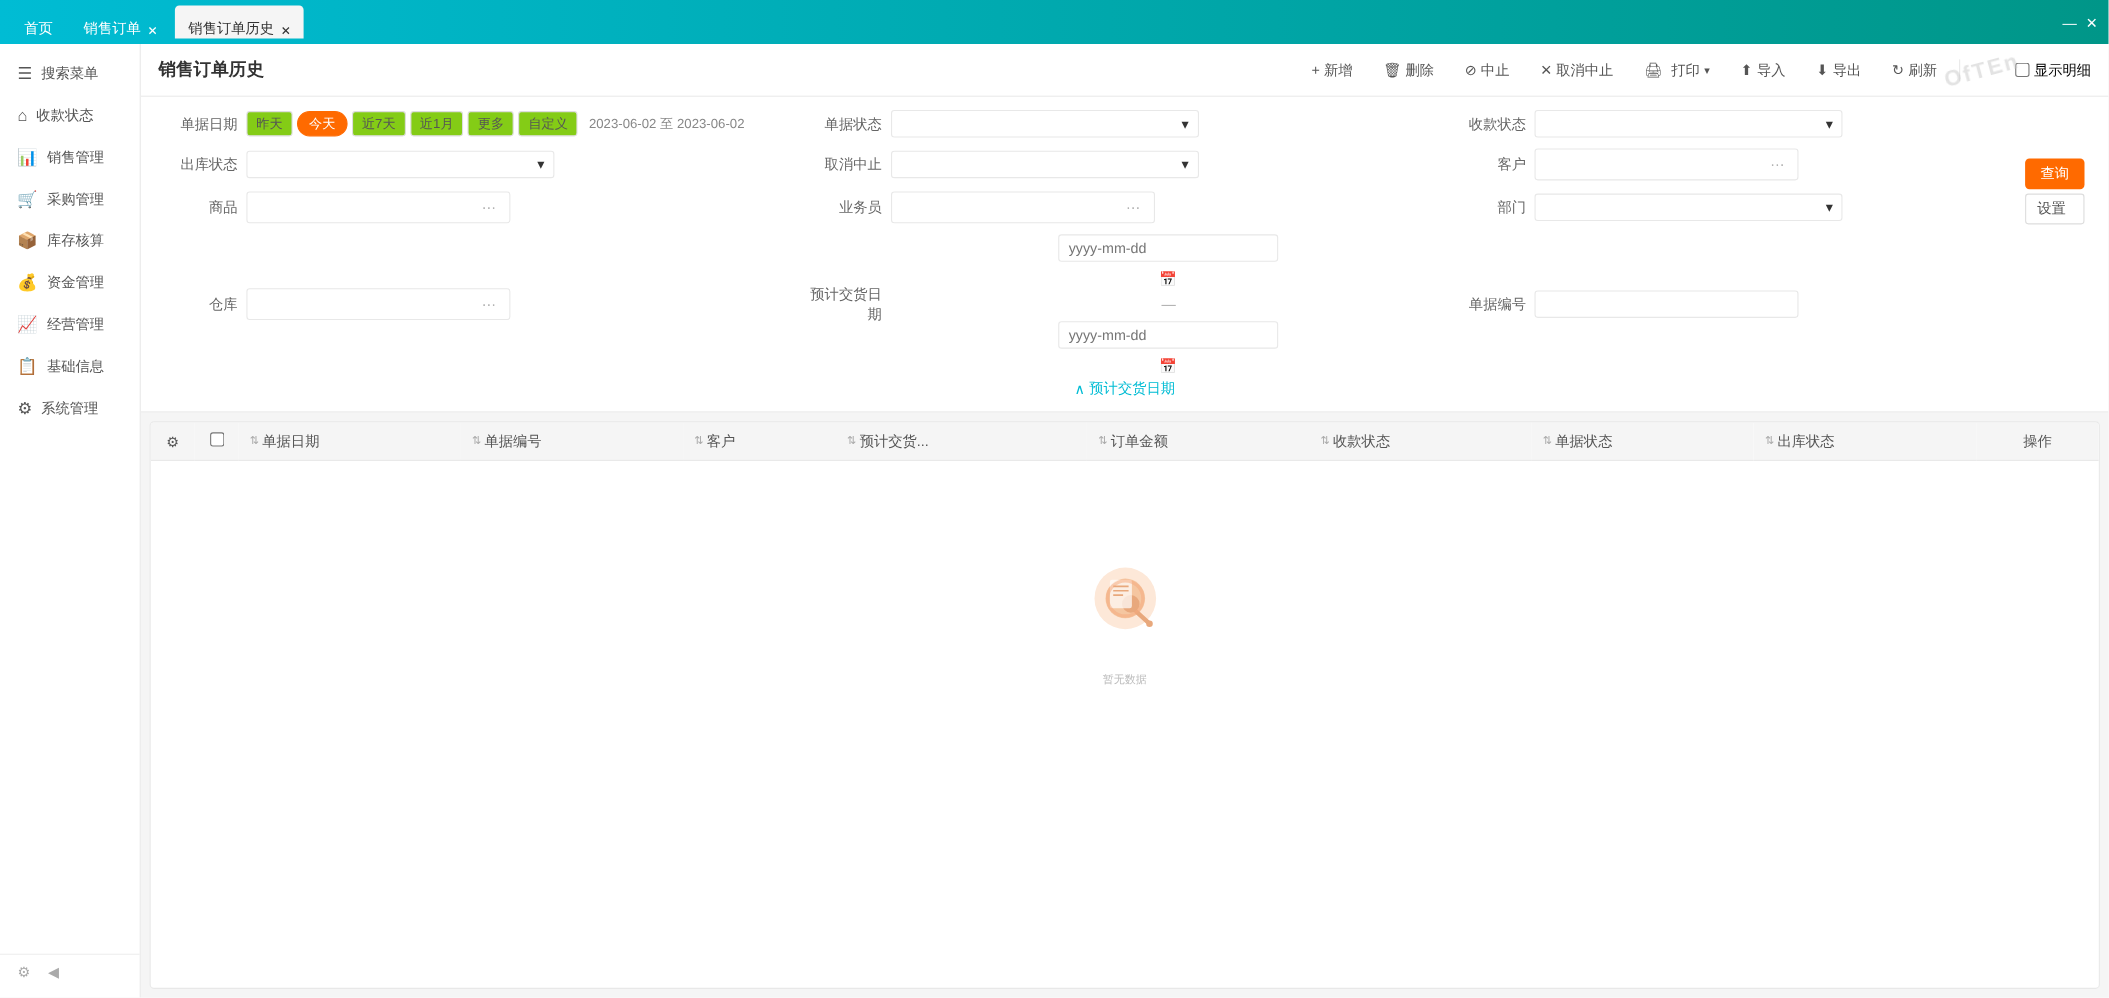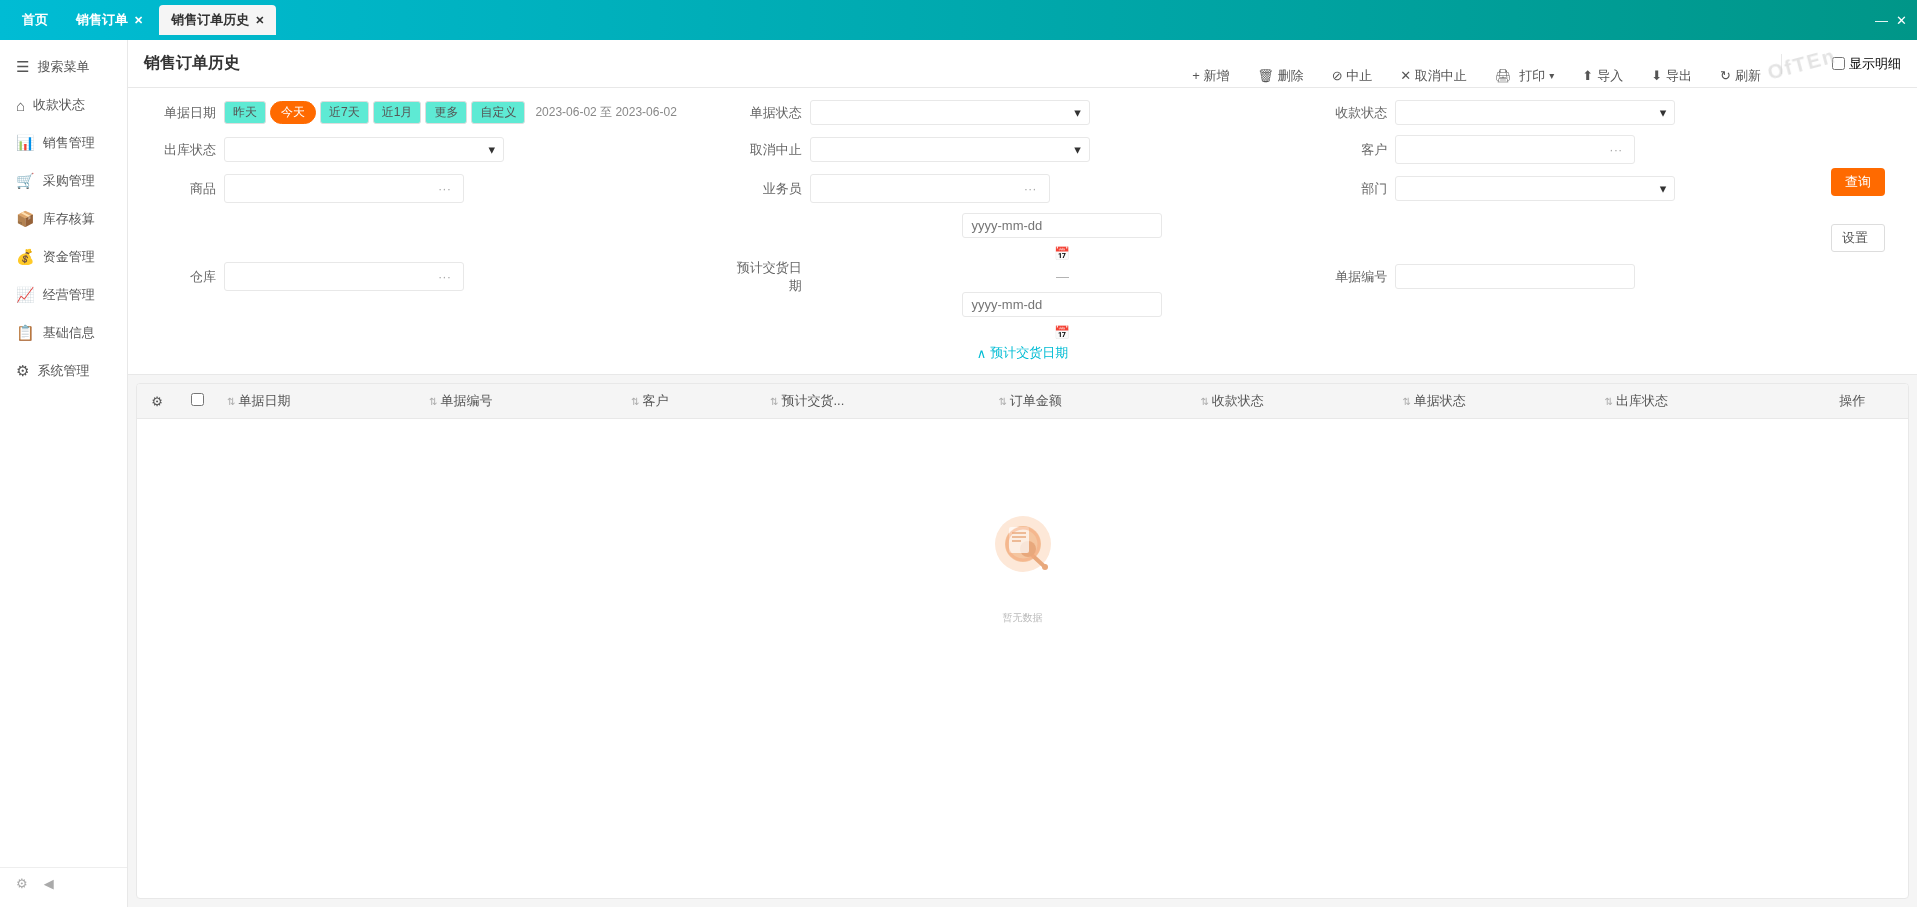--- a/index.html
+++ b/index.html
@@ -11,28 +11,27 @@
       background: linear-gradient(90deg, #00bcd4 0%, #009688 100%);
       display: flex;
       align-items: center;
       padding: 0 10px;
       gap: 4px;
     }
     .tab-item {
       height: 30px;
       padding: 0 12px;
       display: flex;
-      align-items: center;
+      align-items: flex-end;
       gap: 6px;
       cursor: pointer;
       border-radius: 4px 4px 0 0;
       color: white;
       font-size: 13px;
       background: transparent;
-      font-weight: bold;
     }
     .tab-item.active {
       background: #f5f5f5;
       color: #333;
     }
     .tab-close {
       font-size: 11px;
       color: inherit;
       cursor: pointer;
       line-height: 1;
@@ -108,21 +107,20 @@
       display: flex;
       align-items: center;
       gap: 4px;
       padding: 4px 10px;
       border: none;
       background: transparent;
       cursor: pointer;
       color: #555;
       font-size: 13px;
       border-radius: 3px;
-      margin-top: 24px;
     }
     .toolbar-btn.orange-btn {
       background: #ff6a00;
       color: white;
       padding: 5px 14px;
       border-radius: 4px;
     }
     .toolbar-btn.outline-btn {
       border: 1px solid #ddd;
       background: white;
@@ -149,21 +147,21 @@
       align-items: center;
       gap: 6px;
     }
     .date-btns { display: flex; align-items: center; gap: 4px; }
     .date-btn {
       padding: 2px 8px;
       border: 1px solid #ddd;
       border-radius: 3px;
       cursor: pointer;
       font-size: 12px;
-      background: #5eead4;
+      background: #84cc16;
       color: #555;
     }
     .date-btn.active {
       background: #ff6a00;
       color: white;
       border-color: #ff6a00;
       border-radius: 50px;
       padding: 2px 10px;
     }
     .date-range { font-size: 12px; color: #888; margin-left: 4px; }
@@ -516,21 +514,21 @@
           <input class="filter-input" style="min-width: 240px;">
         </div>
 
       </div>
 
       <div class="collapse-bar">
         <span>∧</span>
         <span>预计交货日期</span>
       </div>
 
-      <div style="position:absolute;right:32px;top:56px;display:flex;flex-direction:column;gap:4px;">
+      <div style="position:absolute;right:22px;top:56px;display:flex;flex-direction:column;gap:4px;">
         <button class="toolbar-btn orange-btn">查询</button>
         <button class="toolbar-btn outline-btn">设置</button>
       </div>
     </div>
 
     <div class="table-container" style="position:relative;">
       <table class="data-table">
         <thead>
           <tr>
             <th class="col-settings">

